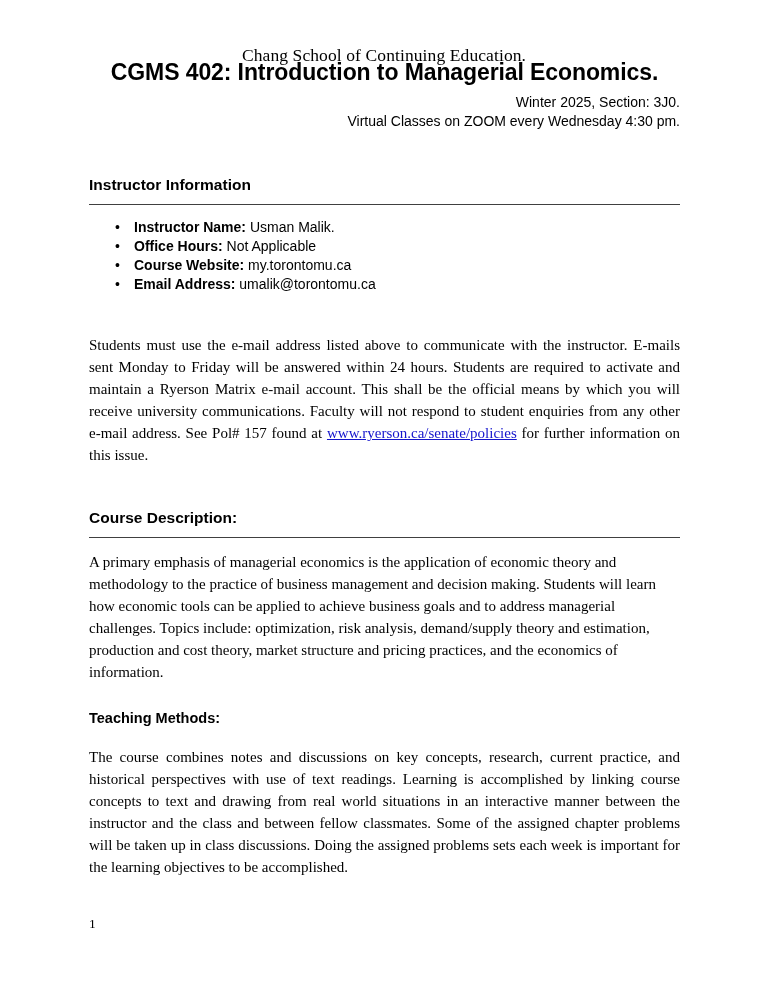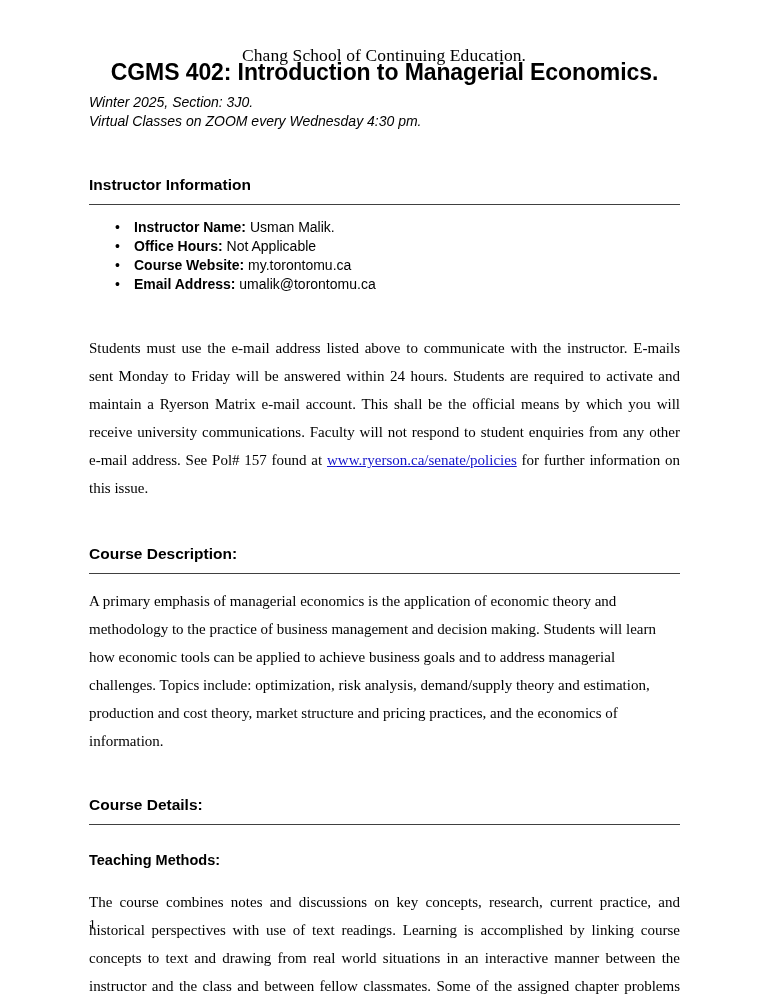--- a/index.html
+++ b/index.html
@@ -53,25 +53,24 @@
     font-family: "Liberation Sans", "DejaVu Sans", sans-serif;
     font-weight: bold;
     font-size: 23px;
     line-height: 25px;
     letter-spacing: -0.1px;
   }
 
   .subtitle {
     margin: 0;
     padding-top: 8px;
-    text-align: left;
+    text-align: right;
     font-family: "Liberation Sans", "DejaVu Sans", sans-serif;
     font-size: 14px;
     line-height: 19px;
-    font-style: italic;
   }
 
   
   h2.section-heading {
     margin: 0;
     font-family: "Liberation Sans", "DejaVu Sans", sans-serif;
     font-weight: bold;
     font-size: 15.5px;
     line-height: 19px;
     padding-bottom: 10px;
@@ -115,21 +114,21 @@
   }
   ul.info-list li .lbl {
     font-weight: bold;
   }
 
   
   p.body-para {
     margin: 0;
     font-family: "Liberation Serif", "DejaVu Serif", serif;
     font-size: 15px;
-    line-height: 28px;
+    line-height: 22px;
   }
   p.justified { text-align: justify; }
   p.leftalign { text-align: left; }
   .pad-top-13 { padding-top: 13px; }
   .pad-top-18 { padding-top: 18px; }
 
   a.doc-link {
     color: #1414cc;
     text-decoration: underline;
   }
@@ -190,23 +189,20 @@
 
       <p class="body-para justified pad-top-13"><span>Students must use the e-mail address listed above to communicate with the instructor. E-mails sent Monday to Friday will be answered within 24 hours. Students are required to activate and maintain a Ryerson Matrix e-mail account.  This shall be the official means by which you will receive university communications.  Faculty will not respond to student enquiries from any other e-mail address. See Pol# 157 found at </span><a class="doc-link" href="#">www.ryerson.ca/senate/policies</a><span> for further information on this issue.</span></p>
     </div>
 
     <div class="sp-coursedesc">
       <h2 class="section-heading">Course Description:</h2>
 
       <p class="body-para leftalign pad-top-13">A primary emphasis of managerial economics is the application of economic theory and methodology to the practice of business management and decision making. Students will learn how economic tools can be applied to achieve business goals and to address managerial challenges. Topics include: optimization, risk analysis, demand/supply theory and estimation, production and cost theory, market structure and pricing practices, and the economics of information.</p>
     </div>
 
-    <div class="sp-coursedet">
-      <h2 class="section-heading">Course Details:</h2>
-    </div>
 
     <div class="sp-teaching">
       <h3 class="sub-heading">Teaching Methods:</h3>
 
       <p class="body-para justified pad-top-18">The course combines notes and discussions on key concepts, research, current practice, and historical perspectives with use of text readings. Learning is accomplished by linking course concepts to text and drawing from real world situations in an interactive manner between the instructor and the class and between fellow classmates. Some of the assigned chapter problems will be taken up in class discussions.  Doing the assigned problems sets each week is important for the learning objectives to be accomplished.</p>
     </div>
 
   </div>
 
   <div class="page-number">1</div>

